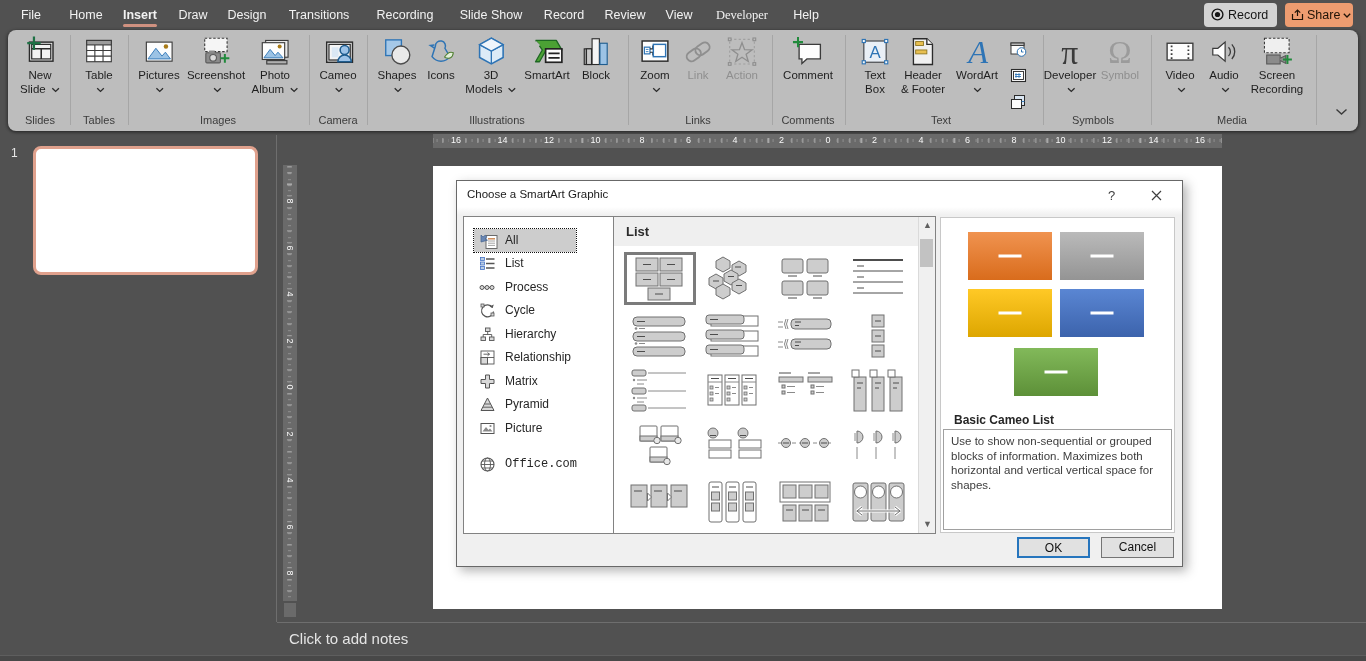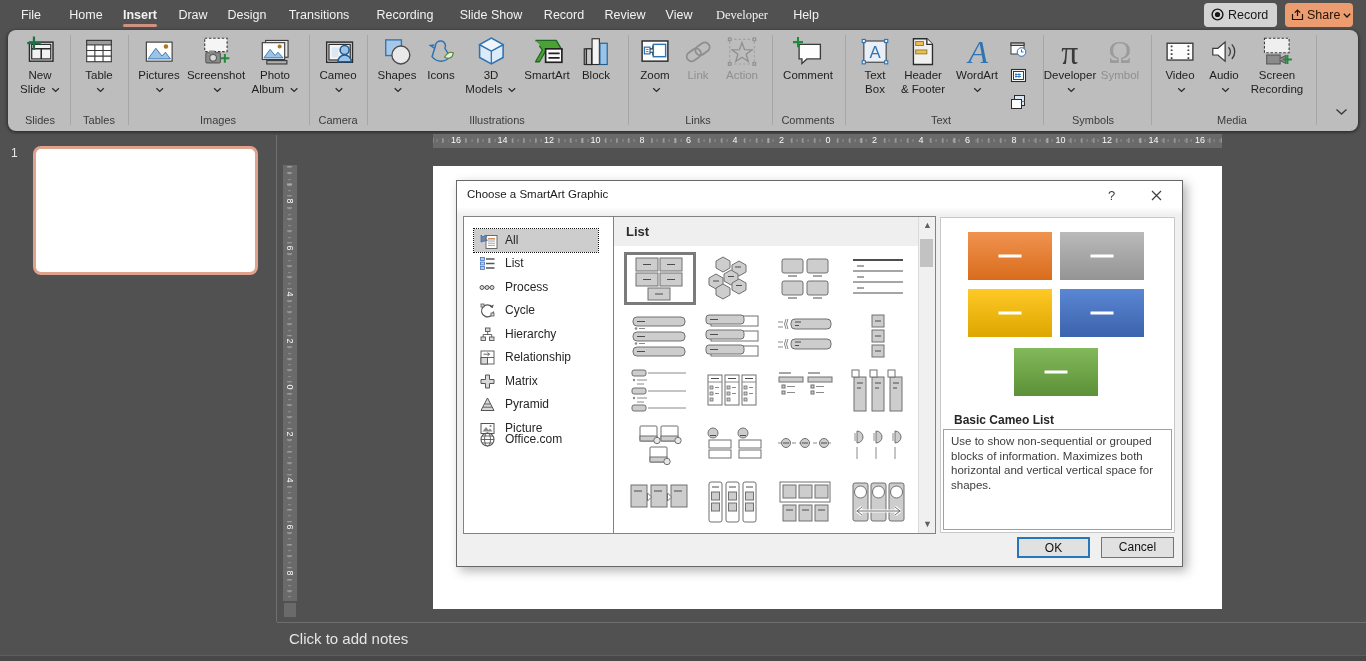--- a/index.html
+++ b/index.html
@@ -34,21 +34,21 @@
   background-size:5px 100%, 3px 100%; background-position:4px 2.4px, 5px 8.2px; background-repeat:repeat-y; }
 .rnum { position:absolute; color:#fafafa; font-size:9px; transform:translateX(-50%); top:1px; background:#6a6a6a; padding:0 2px; line-height:11px;}
 .vnum { position:absolute; color:#fafafa; font-size:9px; left:50%; transform:translate(-50%,-50%) rotate(90deg); background:#6a6a6a; line-height:10px; padding:0 2px;}
 #vrulerfoot { position:absolute; left:284px; top:603px; width:12px; height:14px; background:#6a6a6a; }
 #canvas { position:absolute; left:433px; top:166px; width:789px; height:443px; background:#fff; }
 #dialog { position:absolute; left:456px; top:180px; width:727px; height:387px; background:linear-gradient(#ffffff 0px, #ffffff 26px, #f0f0f0 34px, #f0f0f0 100%); border:1px solid #686868; box-shadow:4px 4px 10px rgba(40,40,40,0.35); }
 #dtitle { position:absolute; left:10px; top:7px; font-size:11.5px; color:#1a1a1a; }
 #dhelp { position:absolute; left:651px; top:7px; font-size:13px; color:#404040; }
 #dcontent { position:absolute; left:6px; top:35px; width:473px; height:318px; background:#fff; border:1px solid #828282; }
 #dcatdiv { position:absolute; left:149px; top:0; width:1px; height:316px; background:#828282; }
-.catrow { position:absolute; left:10px; width:124px; height:23px; font-size:12px; color:#262626; }
+.catrow { position:absolute; left:10px; width:102px; height:23px; font-size:12px; color:#262626; }
 .catrow .ci { position:absolute; left:5px; top:3px; }
 .catrow .cl { position:absolute; left:31px; top:4px; }
 .catrow.sel { background:#cdcdcd; outline:1px dotted #111; }
 #dlisthead { position:absolute; left:150px; top:0px; width:321px; height:29px; background:#efefef; color:#2b2b2b; font-weight:bold; font-size:13px; line-height:29px; padding-left:12px; }
 .gcell { position:absolute; }
 .gsel { position:absolute; left:160px; top:35px; width:72px; height:53px; border:3px solid #7b7b7b; }
 #dscroll { position:absolute; left:454px; top:0; width:17px; height:316px; background:#f0f0f0; border-left:1px solid #dadada;}
 #dscroll .sarr { position:absolute; left:0; width:17px; height:17px; color:#606060; font-size:9px; text-align:center; line-height:17px; }
 #dthumbbar { position:absolute; left:456px; top:22px; width:13px; height:28px; background:#c2c2c2; }
 #dpreview { position:absolute; left:483px; top:36px; width:235px; height:316px; background:#fff; border:1px solid #c8c8c8; }
@@ -477,21 +477,21 @@
         <span class="cl">Pyramid</span>
       </div>
 <div class="catrow" style="top:199.5px;">
         <span class="ci"><svg width="17" height="17" viewBox="0 0 17 17">
             <rect x="2" y="3.5" width="13" height="10" fill="#fff" stroke="#555"></rect>
             <path d="M3.5 11.5 L7 7 L9.5 10 L11 8.5 L13.5 11.5 Z" fill="#8a8a8a"></path>
             <circle cx="11.5" cy="6" r="1.1" fill="#8a8a8a"></circle>
           </svg></span>
         <span class="cl">Picture</span>
       </div>
-<div class="catrow" style="top:211px;">
+<div class="catrow" style="top:236px;font-family:Liberation Mono, monospace;">
         <span class="ci"><svg width="17" height="17" viewBox="0 0 17 17">
             <circle cx="8.5" cy="8.5" r="6.5" fill="none" stroke="#555" stroke-width="1.1"></circle>
             <ellipse cx="8.5" cy="8.5" rx="3" ry="6.5" fill="none" stroke="#555" stroke-width="0.9"></ellipse>
             <path d="M2 8.5 h13 M3 5 h11 M3 12 h11" stroke="#555" stroke-width="0.9"></path>
           </svg></span>
         <span class="cl">Office.com</span>
       </div>
 <div id="dlisthead">List</div>
 <div class="gsel"></div>
 <div class="gcell" style="left:164px;top:38px;width:62px;height:46px;"><svg width="62" height="46" viewBox="0 0 62 46">

